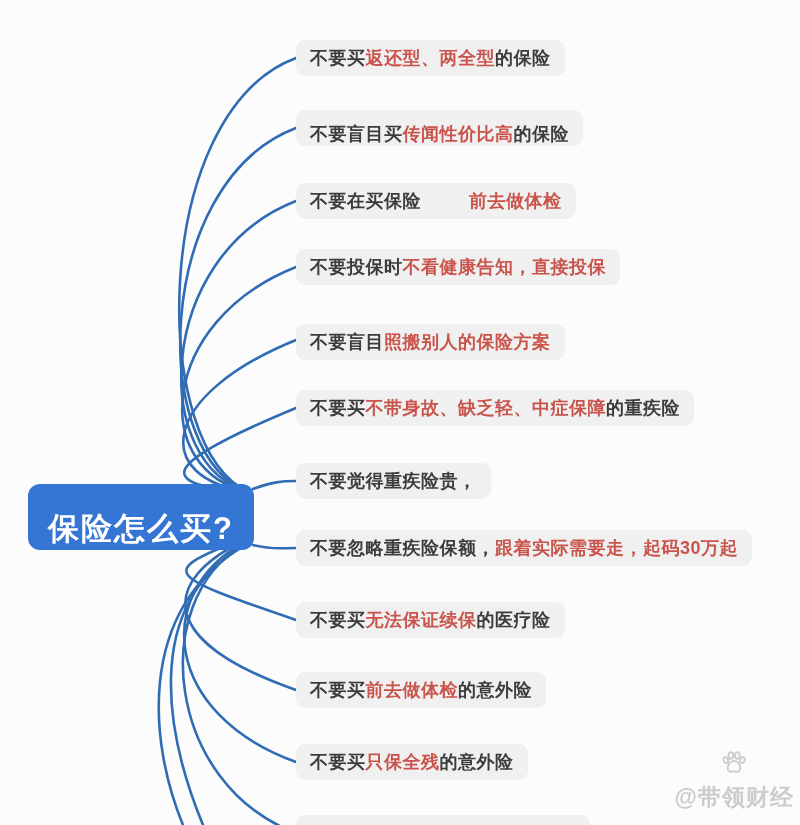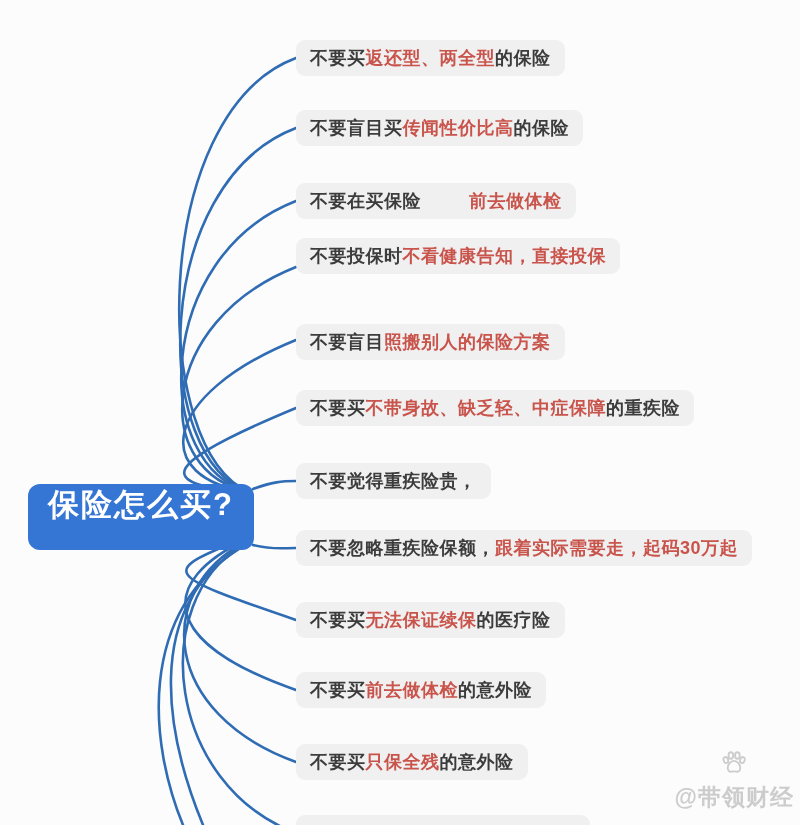--- a/index.html
+++ b/index.html
@@ -22,21 +22,21 @@
   }
   .root-node {
     position: absolute;
     left: 28px;
     top: 484px;
     width: 226px;
     height: 66px;
     background: var(--node-bg, #3575d3);
     border-radius: 12px;
     display: flex;
-    align-items: flex-start;
+    align-items: flex-end;
     justify-content: center;
     color: #ffffff;
     font-size: 31px;
     font-weight: bold;
     letter-spacing: 2px;
     box-sizing: border-box;
   }
   .item {
     position: absolute;
     left: 296px;
@@ -95,30 +95,30 @@
   <div class="root-node">
     <span>保险怎么买?</span>
   </div>
 
   <div id="items">
       <div class="item" style="top: 40px;">
         <span class="seg-dark">不要买</span>
         <span class="seg-red">返还型、两全型</span>
         <span class="seg-dark">的保险</span>
       </div>
-      <div class="item" style="top: 110px;">
+      <div class="item" style="top: 110px; align-items: flex-end;">
         <span class="seg-dark">不要盲目买</span>
         <span class="seg-red">传闻性价比高</span>
         <span class="seg-dark">的保险</span>
       </div>
       <div class="item" style="top: 183px; gap: 48px;">
         <span class="seg-dark">不要在买保险</span>
         <span class="seg-red">前去做体检</span>
       </div>
-      <div class="item" style="top: 238px; justify-content: center;">
+      <div class="item" style="top: 249px; justify-content: center;">
         <span class="seg-dark">不要投保时</span>
         <span class="seg-red">不看健康告知，直接投保</span>
       </div>
       <div class="item" style="top: 324px;">
         <span class="seg-dark">不要盲目</span>
         <span class="seg-red">照搬别人的保险方案</span>
       </div>
       <div class="item" style="top: 390px;">
         <span class="seg-dark">不要买</span>
         <span class="seg-red">不带身故、缺乏轻、中症保障</span>

